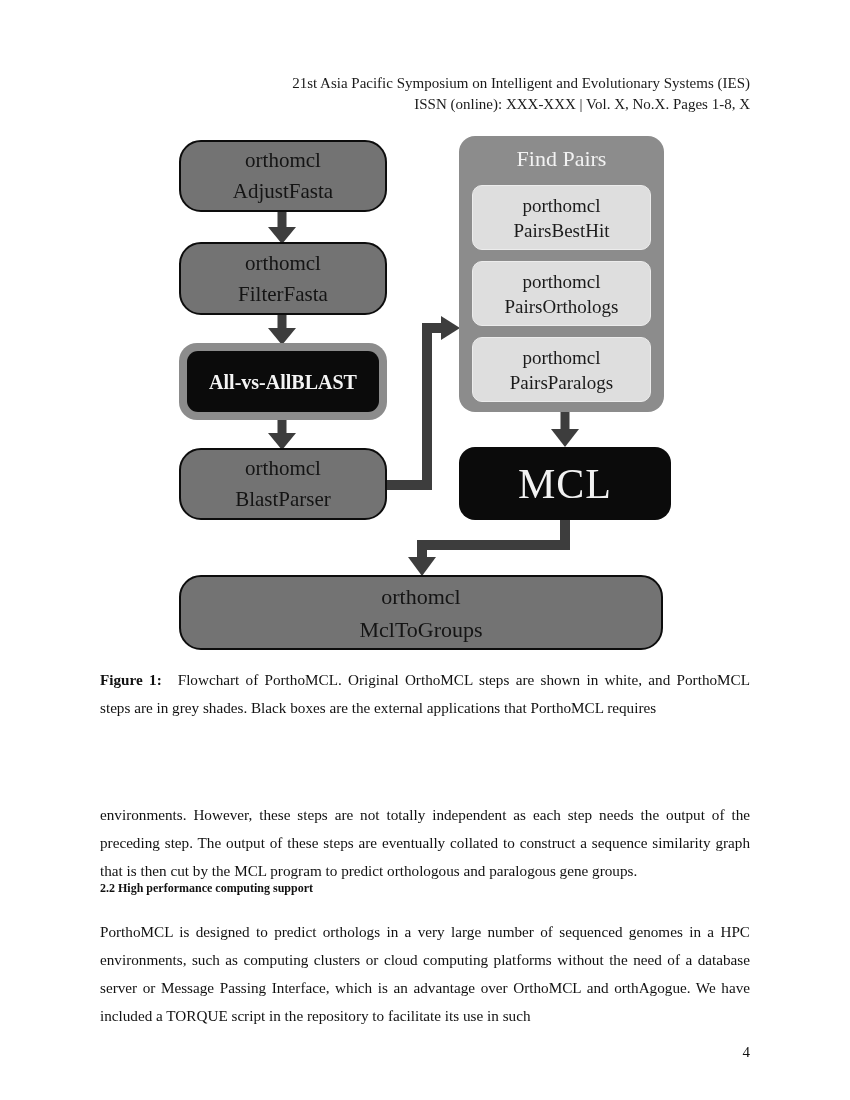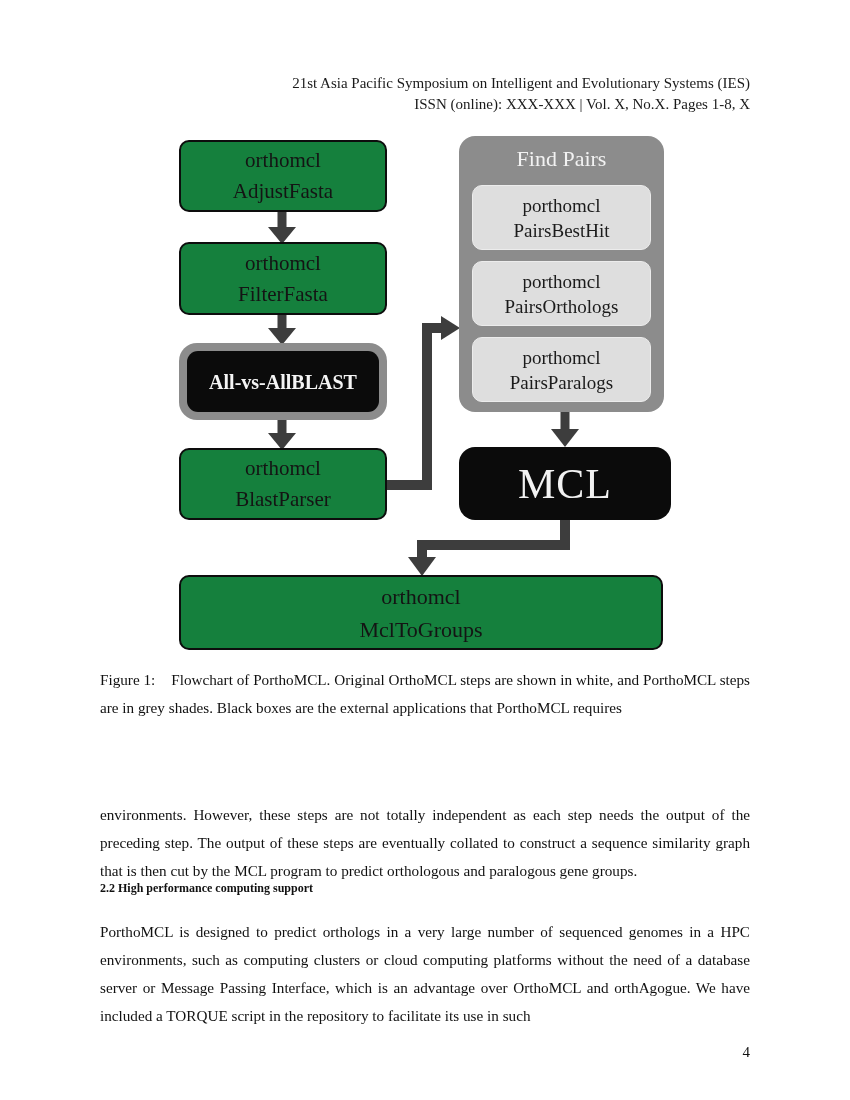--- a/index.html
+++ b/index.html
@@ -10,22 +10,22 @@
   }
   
   .journal-header{
     position:absolute;left:100px;top:61px;width:650px;
     text-align:right;font-size:15px;line-height:21px;color:#1a1a1a;margin-top:12px;
   }
   
   .fig{position:absolute;left:0;top:0;width:850px;height:700px;}
   .fig svg{position:absolute;left:0;top:0;}
   .node{
-    position:absolute;background:#15803d;border:2.5px solid #0d0d0d;
-    border-radius:10px;display:flex;flex-direction:column;
+    position:absolute;background:#737373;border:2.5px solid #0d0d0d;
+    border-radius:22px;display:flex;flex-direction:column;
     justify-content:center;align-items:center;text-align:center;
     box-sizing:border-box;
   }
   .node .ln{font-size:21px;line-height:31px;color:#141414;}
   .blast-frame{
     position:absolute;background:#8c8c8c;border-radius:18px;
     box-sizing:border-box;padding:8px;
   }
   .blast-inner{
     width:100%;height:100%;background:#0b0b0b;border-radius:11px;
@@ -53,21 +53,21 @@
     background:#0b0b0b;border-radius:16px;display:flex;justify-content:center;
     align-items:center;color:#f2f2f2;font-size:42px;letter-spacing:1px;
   }
   .groups{left:179px;top:575px;width:484px;height:75px;}
   .groups .ln{font-size:22px;line-height:33px;}
   
   .caption{
     position:absolute;left:100px;top:666px;width:650px;
     font-size:15.2px;line-height:28px;text-align:justify;color:#111;
   }
-  .caption .cap-label{font-weight:normal;margin-right:16px;}
+  .caption .cap-label{font-weight:bold;margin-right:16px;}
   .para{
     position:absolute;left:100px;width:650px;
     font-size:15.2px;line-height:28px;text-align:justify;color:#111;
   }
   .para1{top:801px;}
   .section-heading{
     position:absolute;left:100px;top:881px;width:650px;
     font-size:12px;font-weight:bold;color:#111;
   }
   .para2{top:918px;}

